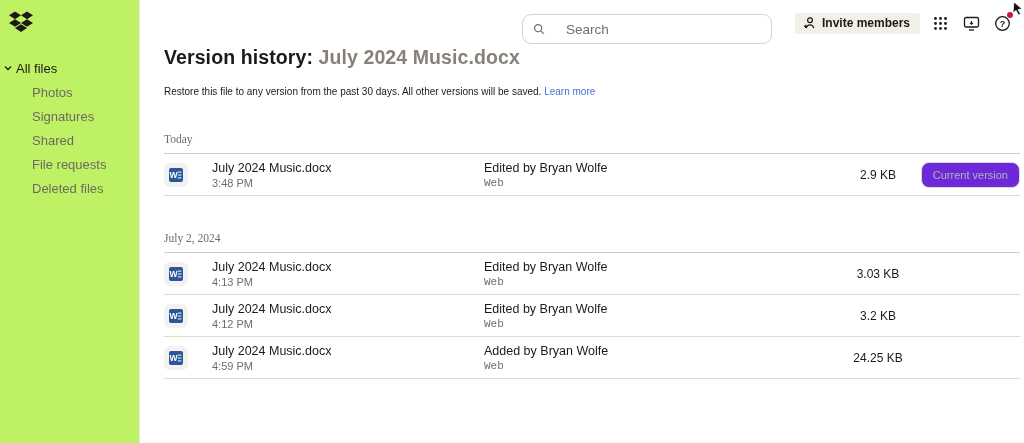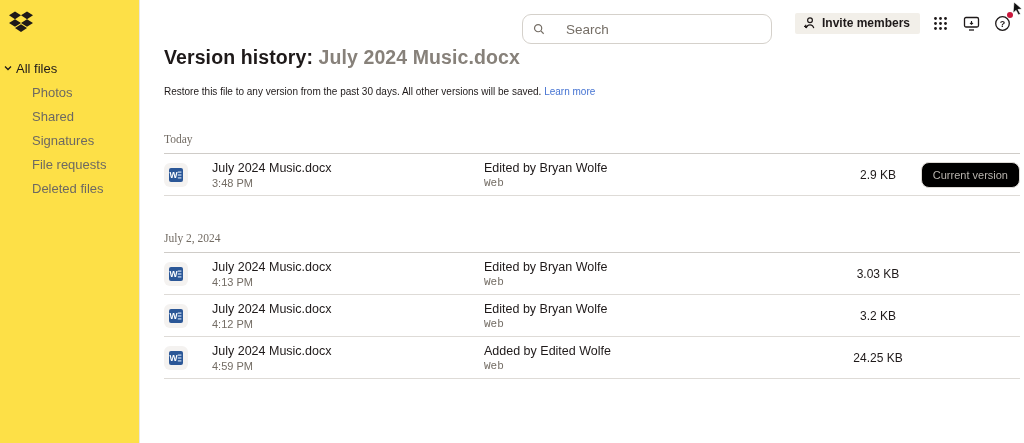--- a/index.html
+++ b/index.html
@@ -2,21 +2,21 @@
 <html><head>
 <meta charset="utf-8">
 <style>
   * { margin:0; padding:0; box-sizing:border-box; }
   html,body { width:1024px; height:443px; overflow:hidden; background:#ffffff;
               font-family:"Liberation Sans", sans-serif; color:#1e1919; }
   #app { position:relative; width:1024px; height:443px; background:#ffffff; }
 
   
   .sidebar { position:absolute; left:0; top:0; width:140px; height:443px;
-             border-right:1px solid #e9e7e4; background:#fde047; }
+             border-right:1px solid #e9e7e4; background:#bef264; }
   .logo { position:absolute; left:8px; top:11px; width:26px; height:23px; }
   .nav { position:absolute; left:0; top:56px; width:100%; }
   .nav-item { display:flex; align-items:center; height:24px; font-size:13px;
               color:#6d6962; padding-left:32px; cursor:pointer; white-space:nowrap; }
   .nav-item.root { color:#1e1919; padding-left:2px; }
   .nav-item .chev { width:12px; height:12px; margin-right:2px; display:inline-flex; }
 
   
   .search { position:absolute; left:522px; top:14px; width:250px; height:30px;
             border:1px solid #d5d1cb; border-radius:9px; background:#fff;
@@ -50,21 +50,21 @@
   .row { display:grid; grid-template-columns:48px 272px 1fr 80px 102px;
          align-items:center; height:42px; border-bottom:1px solid #dedbd7; cursor:pointer; }
   .file-tile { width:24px; height:24px; border-radius:6px; background:#f4f2f0;
                display:flex; align-items:center; justify-content:center; }
   .fname { font-size:12.5px; color:#1e1919; line-height:14px; }
   .ftime { font-size:11px; color:#736c64; margin-top:2px; }
   .faction { font-size:12.5px; color:#1e1919; line-height:14px; }
   .fsource { font-size:11px; color:#736c64; margin-top:2px;font-family:Liberation Mono, monospace; }
   .fsize { font-size:12px; color:#1e1919; text-align:center; }
   .cell-btn { display:flex; justify-content:flex-end; }
-  .current-btn { font-size:11px; color:#b7b3ad; background:#000000;
+  .current-btn { font-size:11px; color:#b7b3ad; background:#6d28d9;
                  border:1px solid #dcd9d5; border-radius:8px; padding:6px 11px;
                  cursor:default; font-family:"Liberation Sans", sans-serif; white-space:nowrap; }
 </style>
 </head>
 <body>
 
 <div id="app">
 
   <div class="sidebar">
     <svg class="logo" viewBox="0 0 24 23" fill="#1e1919">
@@ -76,24 +76,24 @@
           <svg viewBox="0 0 12 12" width="12" height="12">
               <polyline points="3,4.5 6,7.5 9,4.5" fill="none" stroke="#1e1919" stroke-width="1.3"></polyline>
             </svg>
         </span>
         <span>All files</span>
       </div>
       <div class="nav-item">
           <span>Photos</span>
         </div>
       <div class="nav-item">
+          <span>Signatures</span>
+        </div>
+      <div class="nav-item">
           <span>Shared</span>
-        </div>
-      <div class="nav-item">
-          <span>Signatures</span>
         </div>
       <div class="nav-item">
           <span>File requests</span>
         </div>
       <div class="nav-item">
           <span>Deleted files</span>
         </div>
     </div>
   </div>
 
@@ -257,21 +257,21 @@
                 <rect x="8.8" y="6.4" width="3.6" height="1.2" fill="#cfe0f5"></rect>
                 <rect x="8.8" y="9.3" width="3.6" height="1.2" fill="#cfe0f5"></rect>
           </svg>
             </span>
         </div>
         <div>
           <div class="fname">July 2024 Music.docx</div>
           <div class="ftime">4:59 PM</div>
         </div>
         <div>
-          <div class="faction">Added by Edited Wolfe</div>
+          <div class="faction">Added by Bryan Wolfe</div>
           <div class="fsource">Web</div>
         </div>
         <div class="fsize">24.25 KB</div>
         <div class="cell-btn"></div>
       </div>
 
     </div>
   </div>
 </div>
 

